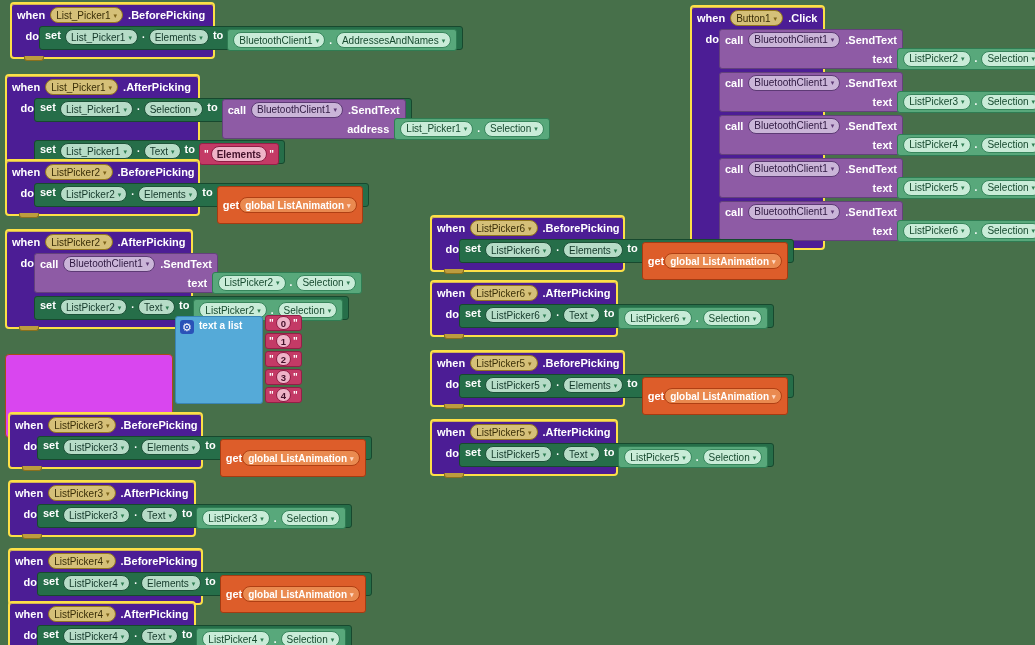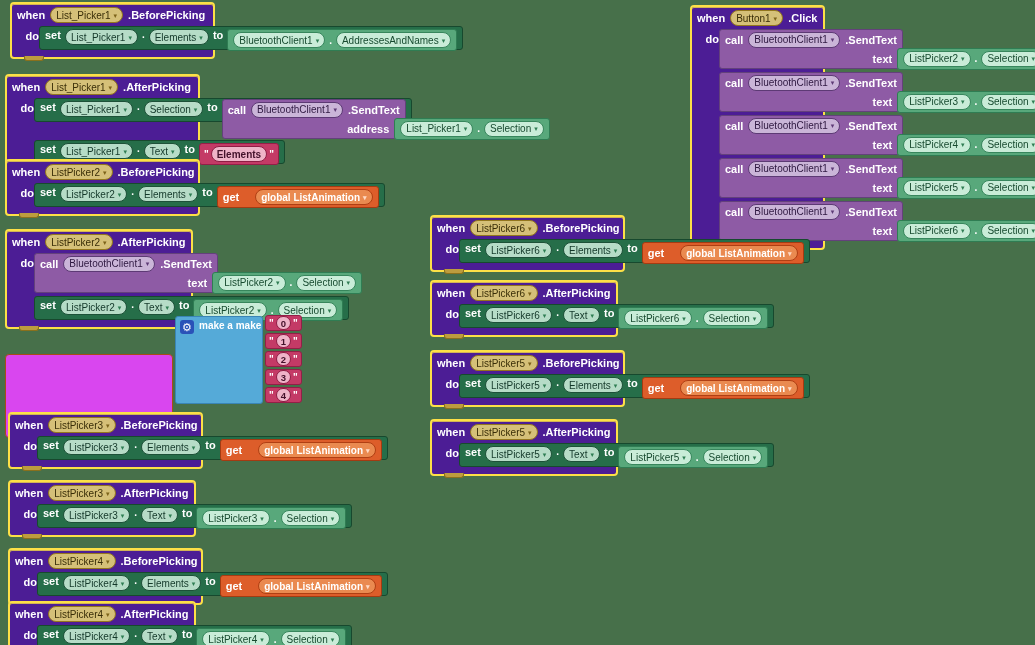--- a/index.html
+++ b/index.html
@@ -36,22 +36,22 @@
   .push{margin-top:18px !important;}
   .set{display:flex;align-items:flex-start;gap:4px;background:#266e49;border:1px solid #17492e;
        padding:2px 5px;height:24px;box-sizing:border-box;white-space:nowrap;}
   .call{background:#8e5ba5;border:1px solid #63417b;display:flex;flex-direction:column;}
   .crow{display:flex;align-items:center;gap:5px;padding:2px 5px;height:19px;box-sizing:border-box;white-space:nowrap;}
   .prow{justify-content:flex-end;}
   .poke{margin-right:-150px;position:relative;display:inline-flex;}
   .hang{align-self:flex-start;margin-top:-2px;margin-bottom:-20px;}
   .getter{display:inline-flex;align-items:center;gap:4px;background:#58a87b;border:1px solid #2f7d53;
        padding:2px 5px;height:22px;box-sizing:border-box;border-radius:3px;white-space:nowrap;}
-  .getglobal{display:inline-flex;align-items:center;gap:16px;background:#dd5d2a;border:1px solid #a43b12;
-       padding:2px 5px;height:22px;box-sizing:border-box;border-radius:3px;white-space:nowrap;}
+  .getglobal{display:inline-flex;align-items:center;gap:0;background:#dd5d2a;border:1px solid #a43b12;
+       padding:18px 5px;height:22px;box-sizing:border-box;border-radius:3px;white-space:nowrap;}
   .textblk{display:inline-flex;align-items:center;gap:2px;background:#c43a66;border:1px solid #931f47;
        padding:2px 4px;height:22px;box-sizing:border-box;border-radius:3px;white-space:nowrap;}
   .textblk.small{height:16px;padding:1px 3px;}
   .textblk.small .pp{height:12px;font-size:9.5px;padding:0 4px;}
   .initwrap{display:flex;align-items:flex-start;}
   .init{background:#d946ef;border:1px solid #a84c17;border-radius:4px;width:168px;height:84px;
        padding:4px 5px;box-sizing:border-box;display:flex;align-items:flex-end;gap:4px;flex:none;margin-top:36px;}
   .init .kw{font-size:10px;}
   .init .po{font-size:9.5px;}
   .mklist{background:#55aad8;border:1px solid #3a85b5;border-radius:3px;width:88px;height:88px;
@@ -281,21 +281,21 @@
     <div class="grp initwrap" style="left: 5px; top: 318px;">
       <div class="blk init">
         <span class="kw">initialize global</span>
         <span class="pill po">
           <span class="ptxt">BeforePicking</span>
         </span>
         <span class="kw">to</span>
       </div>
       <div class="blk mklist">
         <span class="gear">⚙</span>
-        <span class="kw">make a make</span>
+        <span class="kw">text a list</span>
       </div>
       <div class="items">
         <div class="blk textblk small">
           <span class="kw quo">"</span>
           <span class="pill pp">
             <span class="ptxt">0</span>
           </span>
           <span class="kw quo">"</span>
         </div>
         <div class="blk textblk small">

